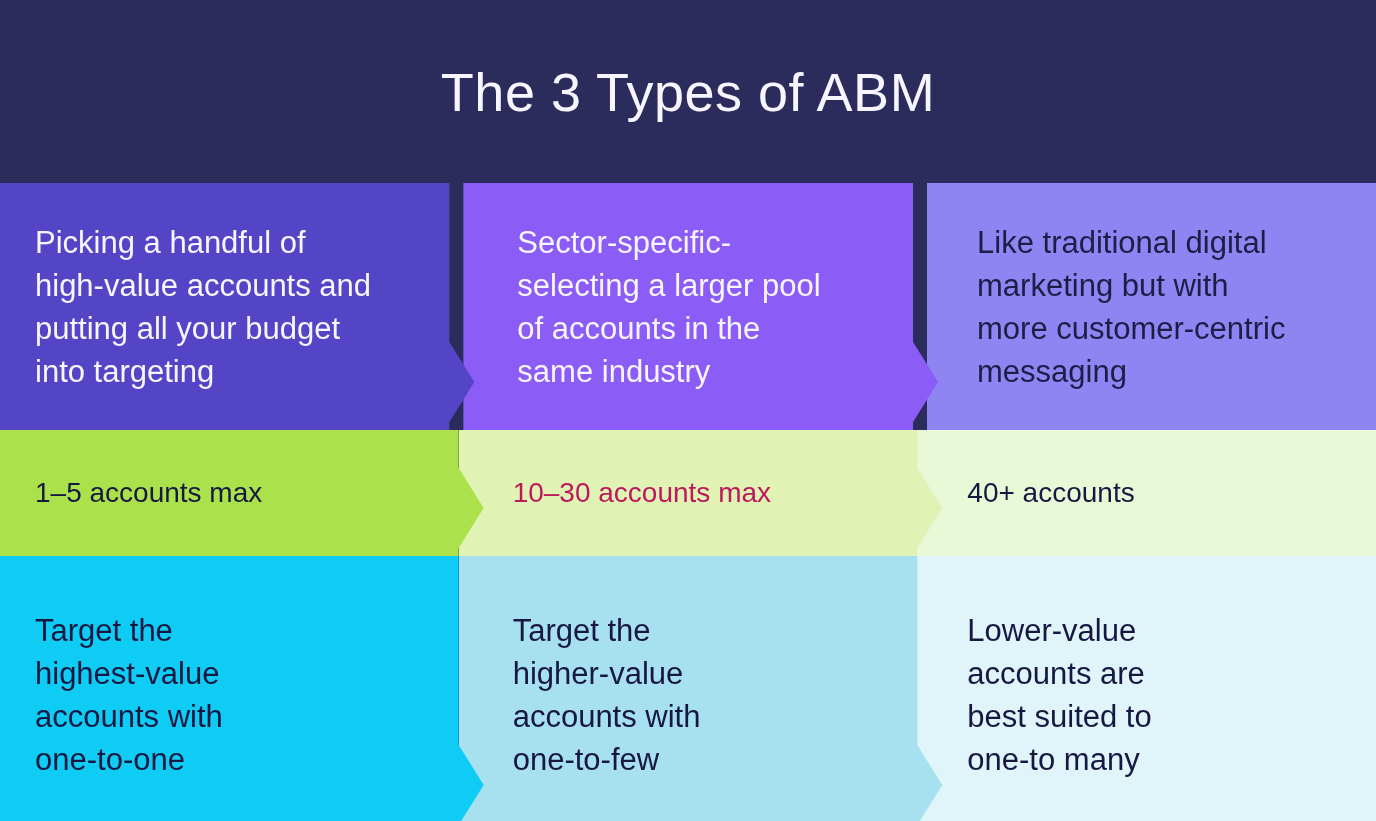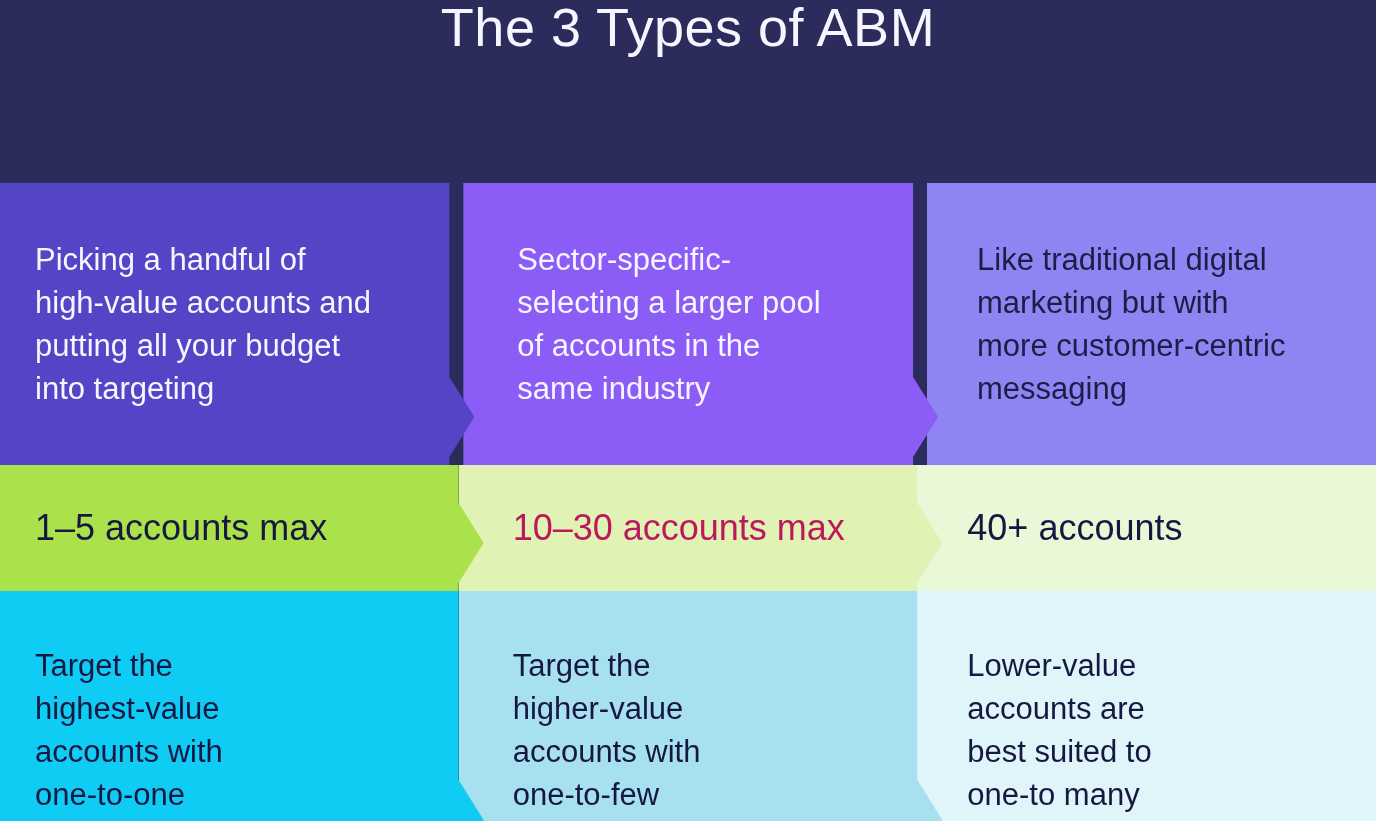--- a/index.html
+++ b/index.html
@@ -6,32 +6,32 @@
   body {
     width: 1376px; height: 821px; overflow: hidden;
     font-family: "Liberation Sans", sans-serif;
     background: #2b2c5c;
   }
   .infographic { width: 1376px; height: 821px; position: relative; }
 
   
   .header {
     height: 183px;
-    display: flex; justify-content: center;
+    display: flex; align-items: center; justify-content: center;
   }
   .title {
     margin: 0;
     font-size: 54px; font-weight: 500; letter-spacing: 0.5px;
     line-height: 1;
   }
 
   
   .grid { display: block; }
   .row { display: flex; position: relative; }
-  .row.r0 { height: 282px; gap: 14px; }
+  .row.r0 { height: 247px; gap: 14px; }
   .row.r1 { height: 126px; }
   .row.r2 { height: 277px; }
 
   
   .cell {
     box-sizing: border-box;
     display: flex; align-items: center;
     position: relative;
   }
   
@@ -51,21 +51,21 @@
   .cell.c0 { z-index: 3; padding: 0 85px 0 35px; }
   .cell.c1 { z-index: 2; padding: 0 80px 0 54px; }
   .cell.c2 { z-index: 1; width: 458.66px; padding: 0 30px 0 50px; align-items: center; }
 
   .cell-text {
     margin: 0;
     font-size: 31px; font-weight: 400;
     line-height: 43px;
     white-space: pre-line;
   }
-  .row.r1 .cell-text { font-size: 36px; line-height: 38px; }
+  .row.r1 .cell-text { font-size: 28px; line-height: 38px; }
 </style>
 </head>
 <body>
 
 <div class="infographic">
 
   <header class="header" style="background-color: rgb(43, 44, 92);">
     <h1 class="title" style="color: rgb(247, 245, 255);">The 3 Types of ABM</h1>
   </header>
 

